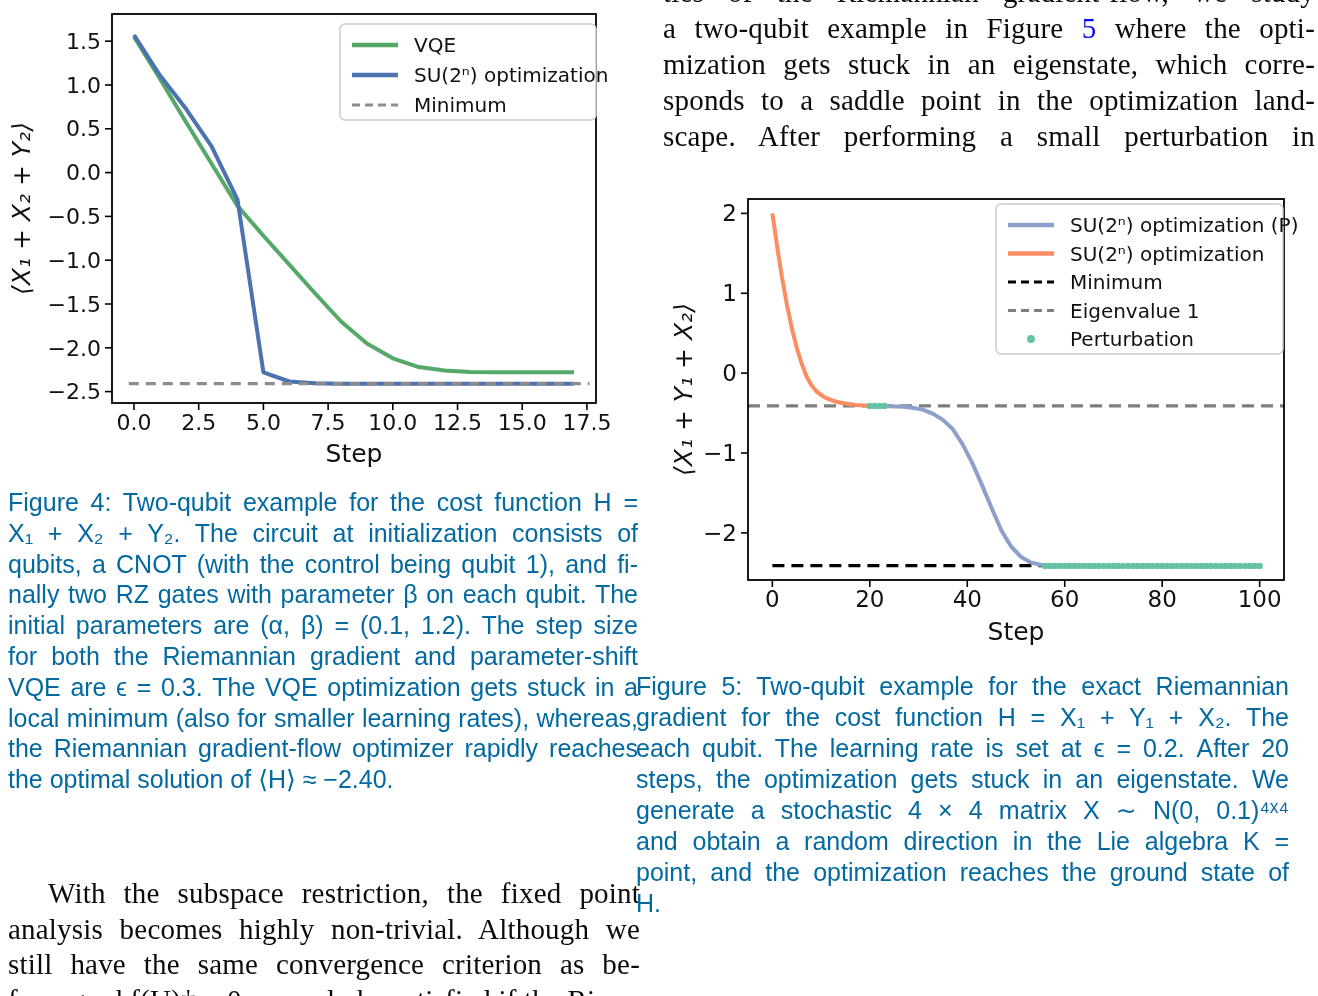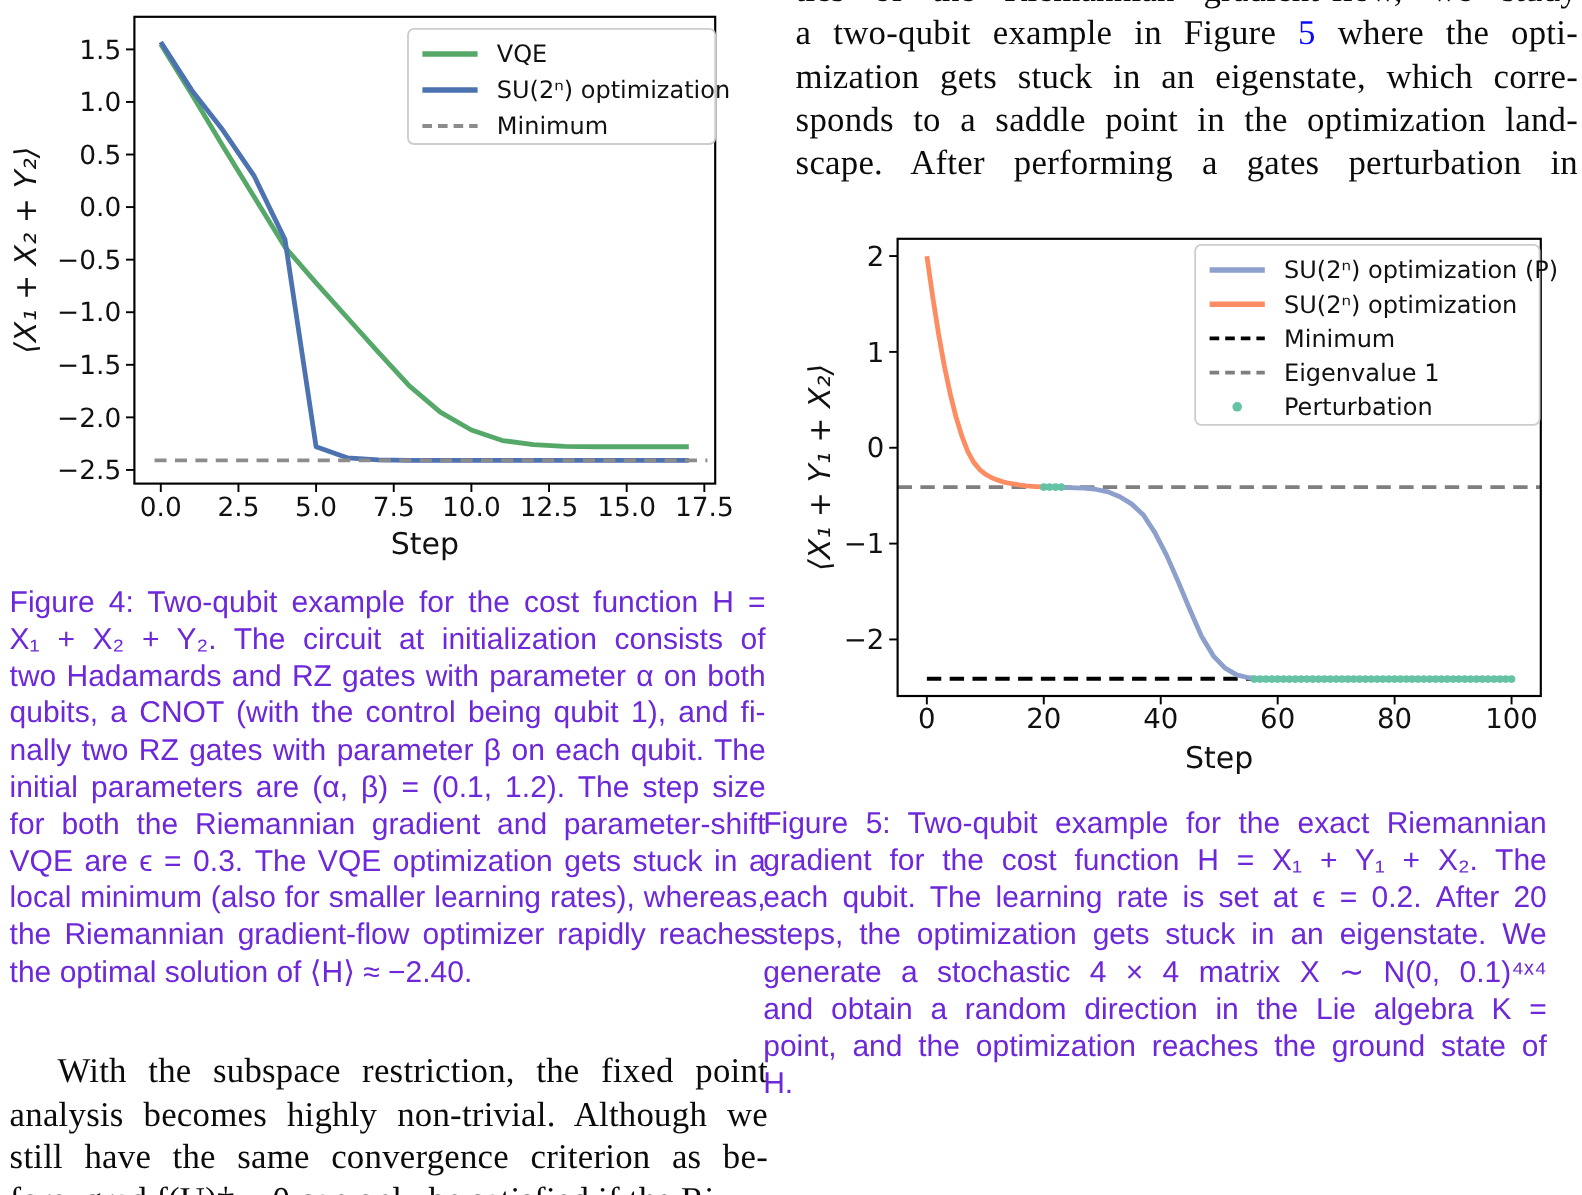--- a/index.html
+++ b/index.html
@@ -19,21 +19,21 @@
   }
   .txtblock .line.last{text-align-last:auto;}
   .body-text .line{
     font:29px/36px "Liberation Serif","DejaVu Serif",serif;
     letter-spacing:0.2px;
   }
   #para-left .line{line-height:35.5px;font-family:Liberation Serif, serif;}
   #para-left .line:first-child{text-indent:40px;}
   .caption .line{
     font:25px/30.8px "Liberation Sans","DejaVu Sans",sans-serif;
-    color:#6d28d9;
+    color:#0369a1;
   }
   #caption5 .line{line-height:31px;}
   .ref-link{color:#0a0afa;}
   svg text{font-family:"DejaVu Sans","Liberation Sans",sans-serif;}
 </style>
 </head>
 <body>
 
 <div class="abs" id="chart4-mount" style="left:0;top:0;width:650px;height:478px"><svg width="650" height="478" viewBox="0 0 650 478">
       <g>
@@ -91,21 +91,20 @@
         <line x1="352" y1="75" x2="398" y2="75" stroke="#4c72b0" stroke-width="4.5"></line>
         <text x="414" y="82" font-size="20" fill="#111">SU(2ⁿ) optimization</text>
         <line x1="352" y1="105" x2="398" y2="105" stroke="#8c8c8c" stroke-width="3.2" stroke-dasharray="8 5"></line>
         <text x="414" y="112" font-size="20" fill="#111">Minimum</text>
       </g>
     </svg></div>
 
 <div class="abs txtblock caption" id="caption4" style="left:8px;top:487px;width:630px">
     <div class="line">Figure 4: Two-qubit example for the cost function H =</div>
     <div class="line">X₁ + X₂ + Y₂.  The circuit at initialization consists of</div>
-    <div class="line">two Hadamards and RZ gates with parameter α on both</div>
     <div class="line">qubits, a CNOT (with the control being qubit 1), and fi-</div>
     <div class="line">nally two RZ gates with parameter β on each qubit.  The</div>
     <div class="line">initial parameters are (α, β) = (0.1, 1.2).  The step size</div>
     <div class="line">for both the Riemannian gradient and parameter-shift</div>
     <div class="line">VQE are ϵ = 0.3.  The VQE optimization gets stuck in a</div>
     <div class="line">local minimum (also for smaller learning rates), whereas,</div>
     <div class="line">the Riemannian gradient-flow optimizer rapidly reaches</div>
     <div class="line last">the optimal solution of ⟨H⟩ ≈ −2.40.</div>
   </div>
 
@@ -114,21 +113,21 @@
     <div class="line">analysis becomes highly non-trivial.  Although we</div>
     <div class="line">still have the same convergence criterion as be-</div>
     <div class="line last">fore, grad f(U)† = 0 can only be satisfied if the Ri-</div>
   </div>
 
 <div class="abs txtblock body-text" id="para-right" style="left:663px;top:-26px;width:652px">
     <div class="line">ties of the Riemannian gradient-flow, we study</div>
     <div class="line"><span>a two-qubit example in Figure </span><span class="ref-link">5</span><span> where the opti-</span></div>
     <div class="line">mization gets stuck in an eigenstate, which corre-</div>
     <div class="line">sponds to a saddle point in the optimization land-</div>
-    <div class="line">scape.  After performing a gates perturbation in</div>
+    <div class="line">scape.  After performing a small perturbation in</div>
   </div>
 
 <div class="abs" id="chart5-mount" style="left:660px;top:190px;width:658px;height:455px"><svg width="658" height="455" viewBox="0 0 658 455">
       <g>
         <path d="M88.0 215.9L624.0 215.9" fill="none" stroke="#7f7f7f" stroke-width="3.2" stroke-linejoin="round" stroke-dasharray="12 7"></path>
       </g>
       <g>
         <path d="M112.4 375.6L599.6 375.6" fill="none" stroke="#000000" stroke-width="3.4" stroke-linejoin="round" stroke-dasharray="12 7"></path>
       </g>
       <g>

